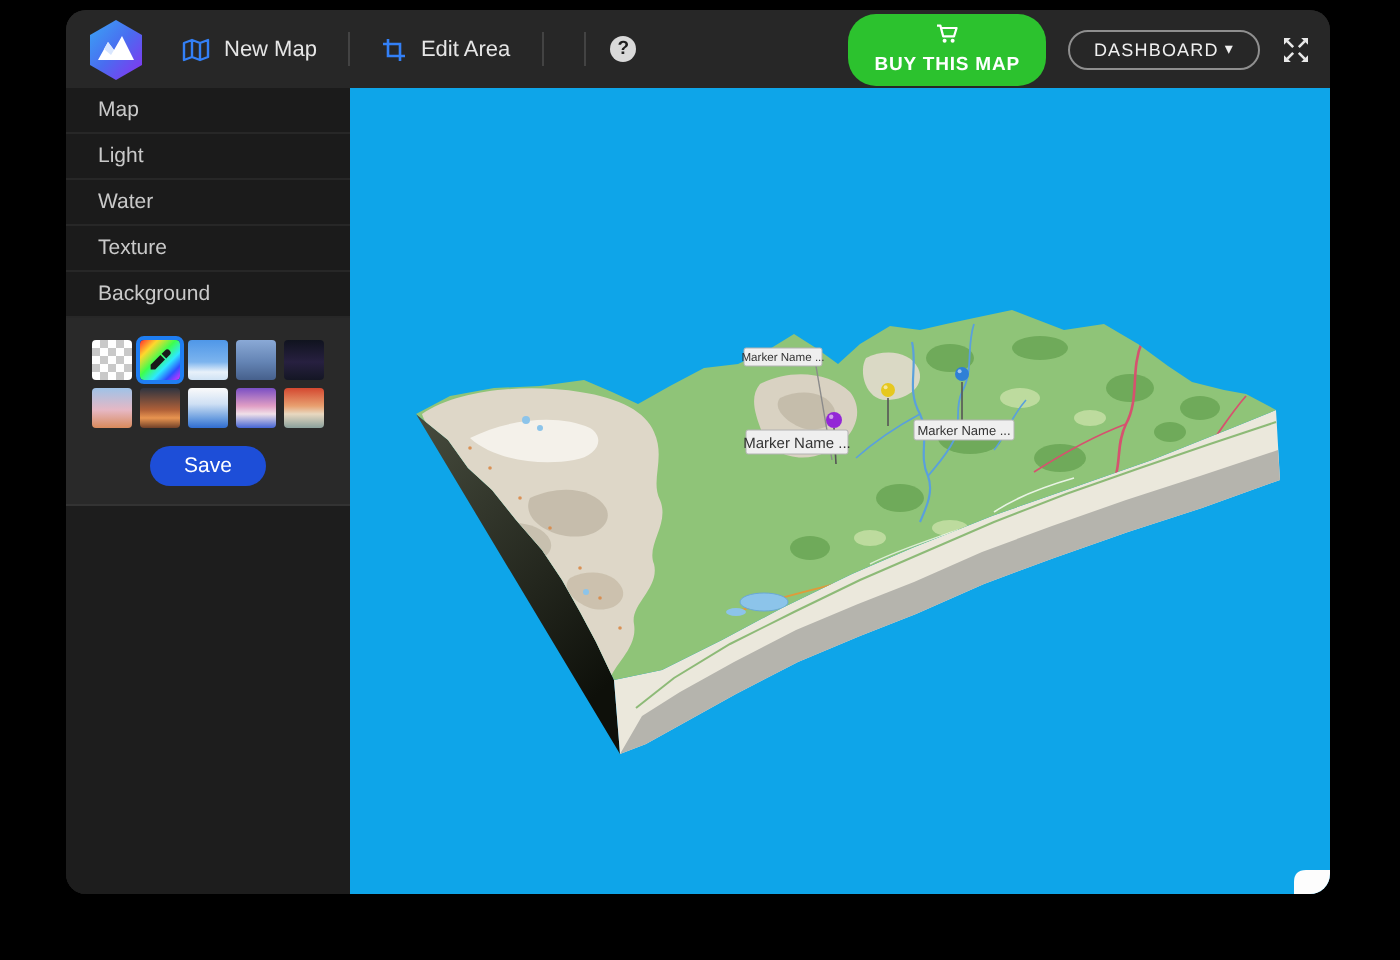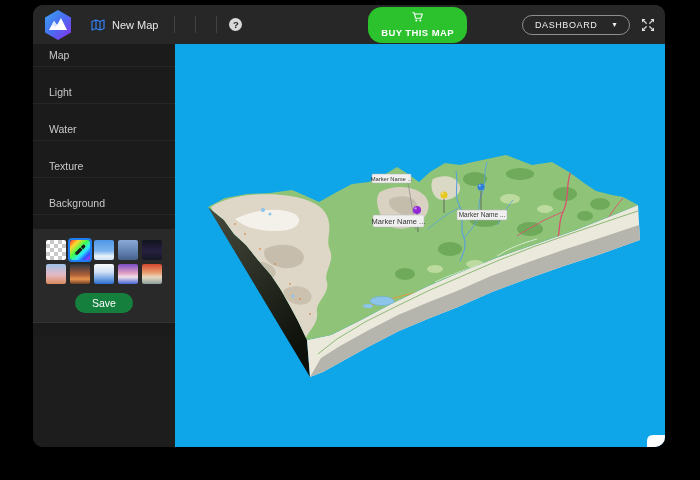--- a/index.html
+++ b/index.html
@@ -26,27 +26,27 @@
     margin-left:2px;cursor:pointer;}
   .tb-right{margin-left:auto;display:flex;align-items:center;gap:11px;}
   .buy-btn{
     background:#2cc22e;border:none;color:#fff;font-weight:bold;font-size:9.5px;
     letter-spacing:.4px;border-radius:14px;padding:5px 13px;display:flex;align-items:center;
     gap:5px;cursor:pointer;font-family:"Liberation Sans",sans-serif;flex-direction:column;
   }
   .dash-btn{
     background:transparent;border:1px solid #8f8f8f;color:#f0f0f0;font-size:9px;
     letter-spacing:.6px;border-radius:13px;padding:4px 12px;display:flex;align-items:center;
-    gap:15px;cursor:pointer;font-family:"Liberation Sans",sans-serif;margin-left:44px;
+    gap:3px;cursor:pointer;font-family:"Liberation Sans",sans-serif;
   }
   .caret{font-size:8px;line-height:1;}
   .fs-icon{width:14px;height:14px;cursor:pointer;display:block;}
   
   .main{flex:1;display:flex;min-height:0;}
-  .sidebar{width:142px;flex:0 0 auto;background:#1b1b1b;display:flex;flex-direction:column;gap:14px;}
+  .sidebar{width:142px;flex:0 0 auto;background:#1b1b1b;display:flex;flex-direction:column;}
   .side-item{
     height:23px;line-height:23px;padding-left:16px;font-size:10.5px;color:#c9c9c9;
     border-bottom:1px solid #272727;cursor:pointer;box-sizing:border-box;
   }
   .bg-panel{background:#292929;padding:11px 0 9px;border-bottom:1px solid #333;}
   .swatch-grid{display:grid;grid-template-columns:repeat(5,20px);grid-gap:4px;justify-content:center;}
   .swatch{width:20px;height:20px;border-radius:2px;cursor:pointer;position:relative;box-sizing:border-box;}
   .swatch.selected{outline:2px solid #1f7ef2;outline-offset:0;}
   .sw-0{background-image:
       linear-gradient(45deg,#c9c9c9 25%,transparent 25%,transparent 75%,#c9c9c9 75%),
@@ -56,21 +56,21 @@
   .sw-1 svg{position:absolute;left:4px;top:4px;}
   .sw-2{background:linear-gradient(180deg,#4f97e8 0%,#7cb4ee 55%,#e8f1fa 80%,#cfe2f4 100%);}
   .sw-3{background:linear-gradient(180deg,#8aa9d6 0%,#6484b4 55%,#46608c 100%);}
   .sw-4{background:linear-gradient(180deg,#10131f 0%,#272040 55%,#141624 100%);}
   .sw-5{background:linear-gradient(180deg,#9fc3e8 0%,#e6b8c4 55%,#d98a5c 100%);}
   .sw-6{background:linear-gradient(180deg,#2e3440 0%,#b06038 55%,#e89450 75%,#704028 100%);}
   .sw-7{background:linear-gradient(180deg,#fafafa 0%,#cfe0f4 40%,#6ea0e0 75%,#2f6cd0 100%);}
   .sw-8{background:linear-gradient(180deg,#7a4fc4 0%,#e09ec4 45%,#f0e0e8 65%,#4464d4 100%);}
   .sw-9{background:linear-gradient(180deg,#d44830 0%,#e8a070 45%,#e8d8c0 65%,#8aa09c 100%);}
   .save-btn{
-    display:block;margin:9px auto 0;background:#15803d;border:none;color:#fff;
+    display:block;margin:9px auto 0;background:#1d4ed8;border:none;color:#fff;
     font-size:10.5px;border-radius:11px;padding:4px 17px;cursor:pointer;
     font-family:"Liberation Sans",sans-serif;
   }
   .side-rest{flex:1;background:#1d1d1d;}
   
   .map-area{flex:1;position:relative;background:#0ea5e9;min-width:0;}
   .map-area svg{position:absolute;left:0;top:0;display:block;}
   .mk-label-rect{fill:#efefef;stroke:#b2b2b2;stroke-width:.5;}
   .mk-label-text{fill:#333;font-family:"Liberation Sans",sans-serif;}
 </style>
@@ -96,20 +96,26 @@
     </div>
 
     <div class="tb-item">
       <svg width="14" height="12" viewBox="0 0 14 12">
         <path d="M1,2.5 L5,1 L9,2.5 L13,1 L13,9.5 L9,11 L5,9.5 L1,11 Z M5,1 L5,9.5 M9,2.5 L9,11" fill="none" stroke="#3380f7" stroke-width="1.2" stroke-linejoin="round"></path>
       </svg>
       <span>New Map</span>
     </div>
     <div class="tb-sep"></div>
 
+    <div class="tb-item">
+      <svg width="12" height="12" viewBox="0 0 12 12">
+        <path d="M3,0.5 L3,9 L11.5,9 M0.5,3 L9,3 L9,11.5" fill="none" stroke="#3380f7" stroke-width="1.3"></path>
+      </svg>
+      <span>Edit Area</span>
+    </div>
     <div class="tb-sep"></div>
 
     <div class="tb-sep"></div>
 
     <div class="help-circle">
       <span>?</span>
     </div>
 
     <div class="tb-right">
       <button class="buy-btn">

